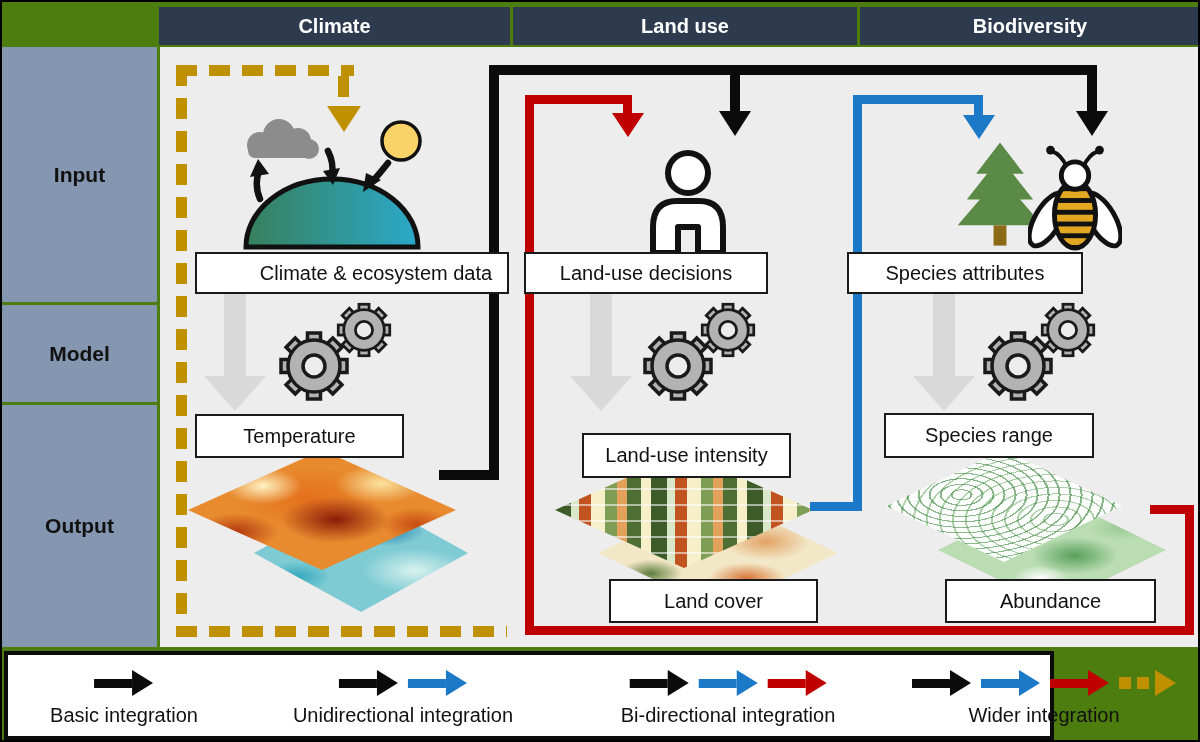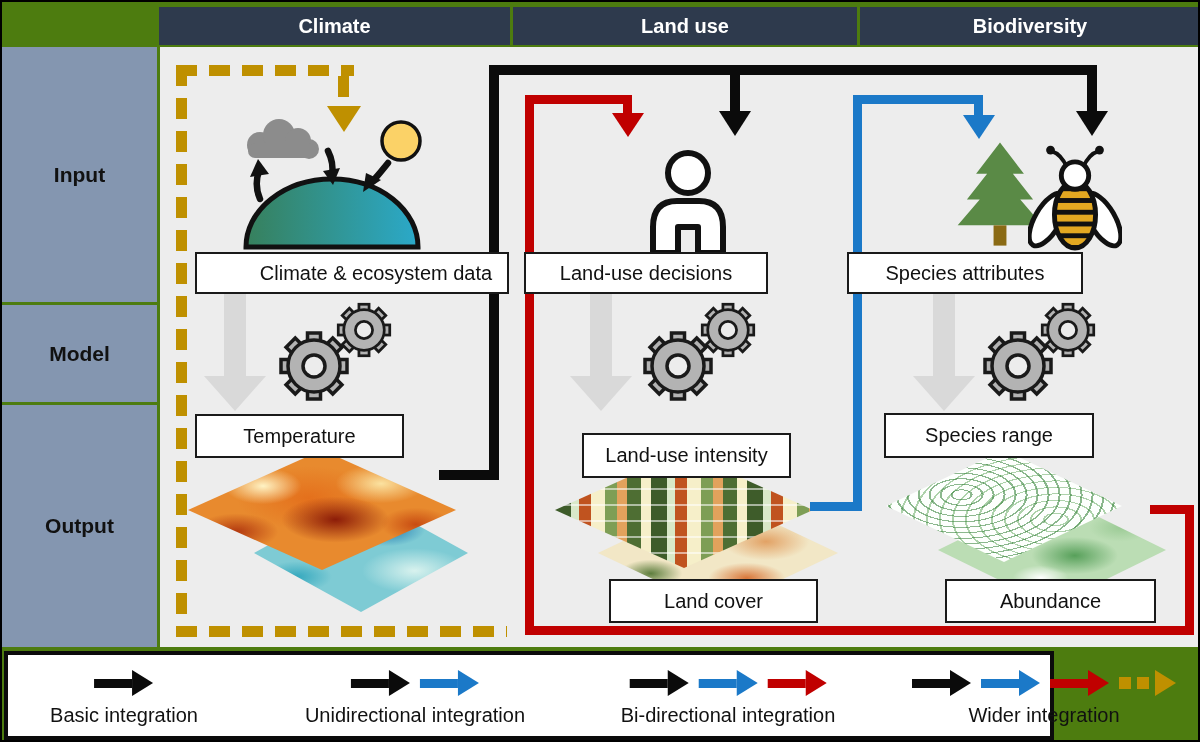--- a/index.html
+++ b/index.html
@@ -255,21 +255,21 @@
   <div class="legend-box">
     <div class="legend-item" style="left:116px;">
       <div class="legend-arrows">
           <span class="larrow la-black">
             <span class="lshaft"></span>
             <span class="lhead"></span>
           </span>
         </div>
       <div class="legend-label">Basic integration</div>
     </div>
-    <div class="legend-item" style="left:407px;">
+    <div class="legend-item" style="left:395px;">
       <div class="legend-arrows">
           <span class="larrow la-black">
             <span class="lshaft"></span>
             <span class="lhead"></span>
           </span>
           <span class="larrow la-blue">
             <span class="lshaft"></span>
             <span class="lhead"></span>
           </span>
         </div>

